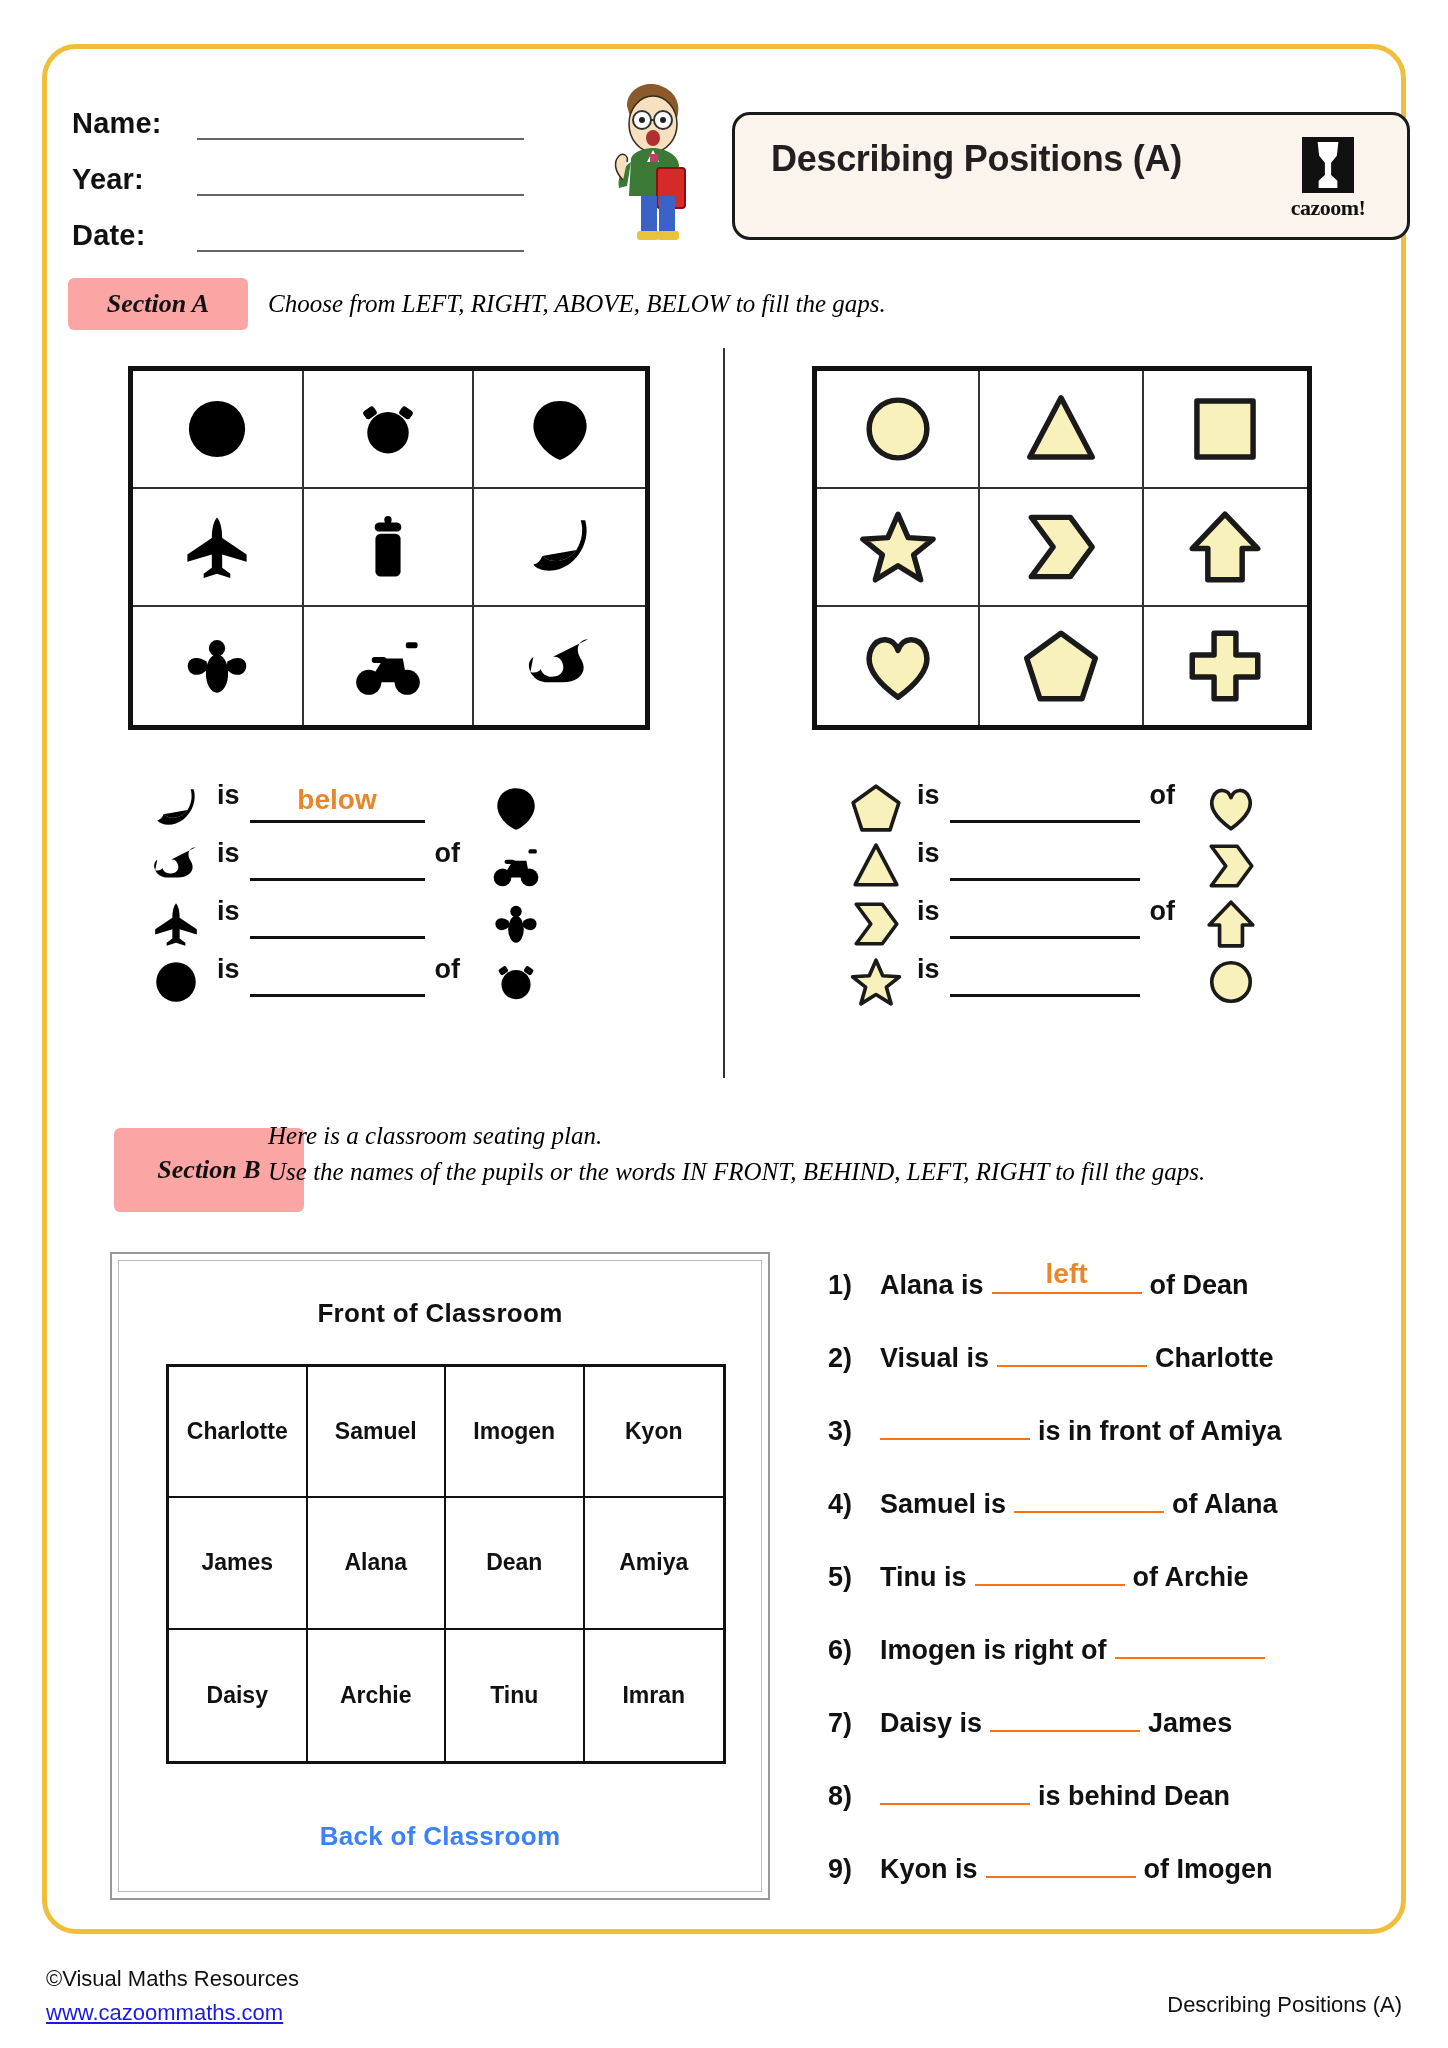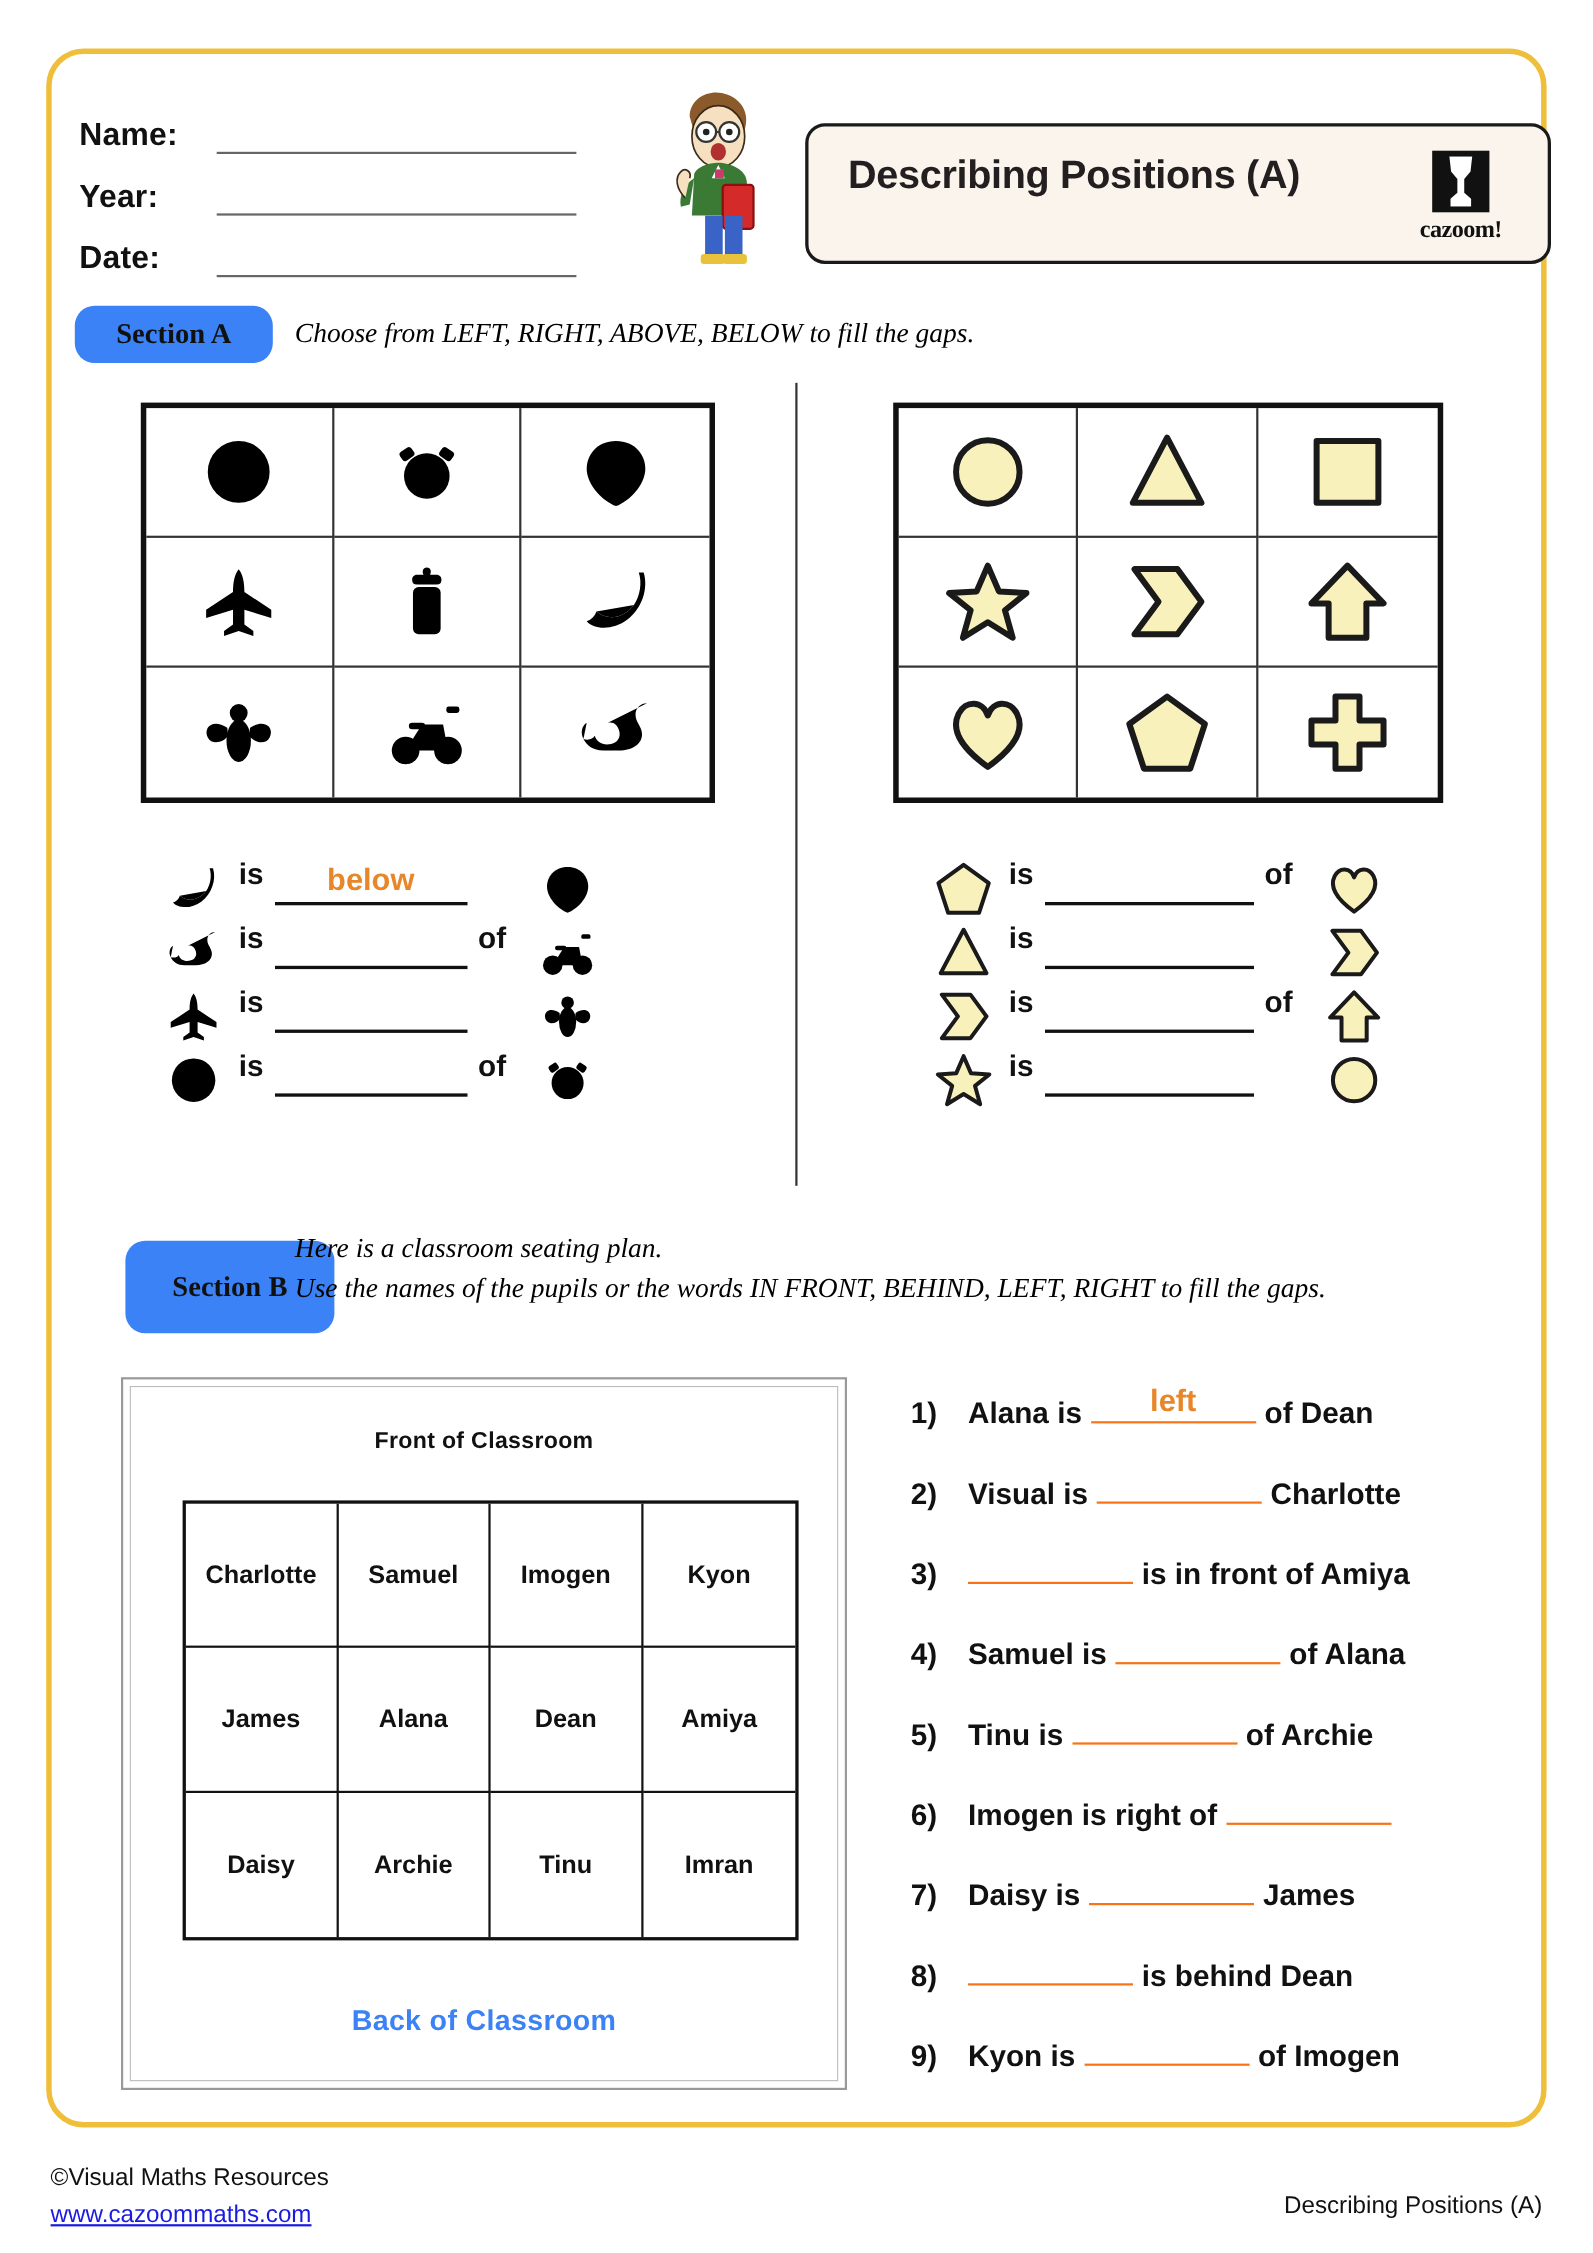--- a/index.html
+++ b/index.html
@@ -35,22 +35,22 @@
   .logo-mark{width:52px;height:56px;background:#111;margin:0 auto;position:relative;}
   .logo-mark:before{
     content:"";position:absolute;left:50%;top:5px;transform:translateX(-50%);
     width:26px;height:46px;background:#fff;
     clip-path:polygon(10% 0,90% 0,84% 30%,62% 45%,62% 72%,86% 84%,86% 100%,14% 100%,14% 84%,38% 72%,38% 45%,16% 30%);
   }
   .logo-word{font-family:"Liberation Serif", serif;font-weight:bold;font-size:22px;color:#111;margin-top:2px;letter-spacing:-.5px;}
 
   
   .sec-label{
-    position:absolute;background:#3b82f6;border-radius:18px;
-    font-family:"Liberation Serif", serif;font-weight:bold;
+    position:absolute;background:#fca5a5;border-radius:6px;
+    font-family:"Liberation Serif", serif;font-weight:bold;font-style:italic;
     font-size:26px;color:#111;display:flex;align-items:center;justify-content:center;
   }
   .sec-instr{
     position:absolute;font-family:"Liberation Serif", serif;font-style:italic;
     font-size:25px;color:#000000;line-height:1.42;
   }
 
   
   .divider{position:absolute;left:723px;top:348px;width:0;height:730px;border-left:2px solid #333;}
 
@@ -80,21 +80,21 @@
   }
 
   
   .planbox{
     position:absolute;left:110px;top:1252px;width:660px;height:648px;
     border:2px solid #999;background:#fff;box-sizing:border-box;
   }
   .planbox-inner{position:absolute;left:6px;top:6px;right:6px;bottom:6px;border:1px solid #bbb;}
   .plan-title{
     position:absolute;left:0;right:0;top:44px;text-align:center;
-    font-size:21px;font-weight:bold;color:#111;letter-spacing:.3px;
+    font-size:26px;font-weight:bold;color:#111;letter-spacing:.3px;
   }
   .plan-foot{
     position:absolute;left:0;right:0;bottom:46px;text-align:center;
     font-size:26px;font-weight:bold;color:#3b82f6;letter-spacing:.3px;
   }
   .seats{
     position:absolute;left:54px;top:110px;width:560px;height:400px;
     border:3px solid #111;box-sizing:border-box;display:grid;
     grid-template-columns:repeat(4,1fr);grid-template-rows:repeat(3,1fr);
   }

